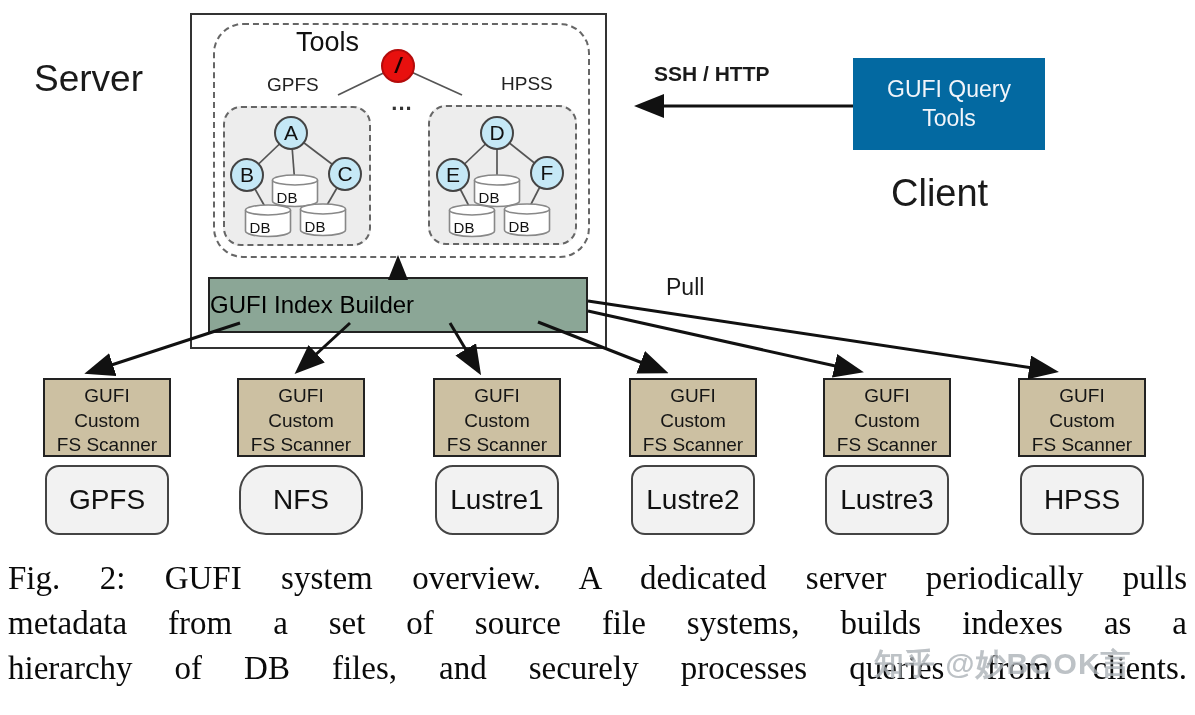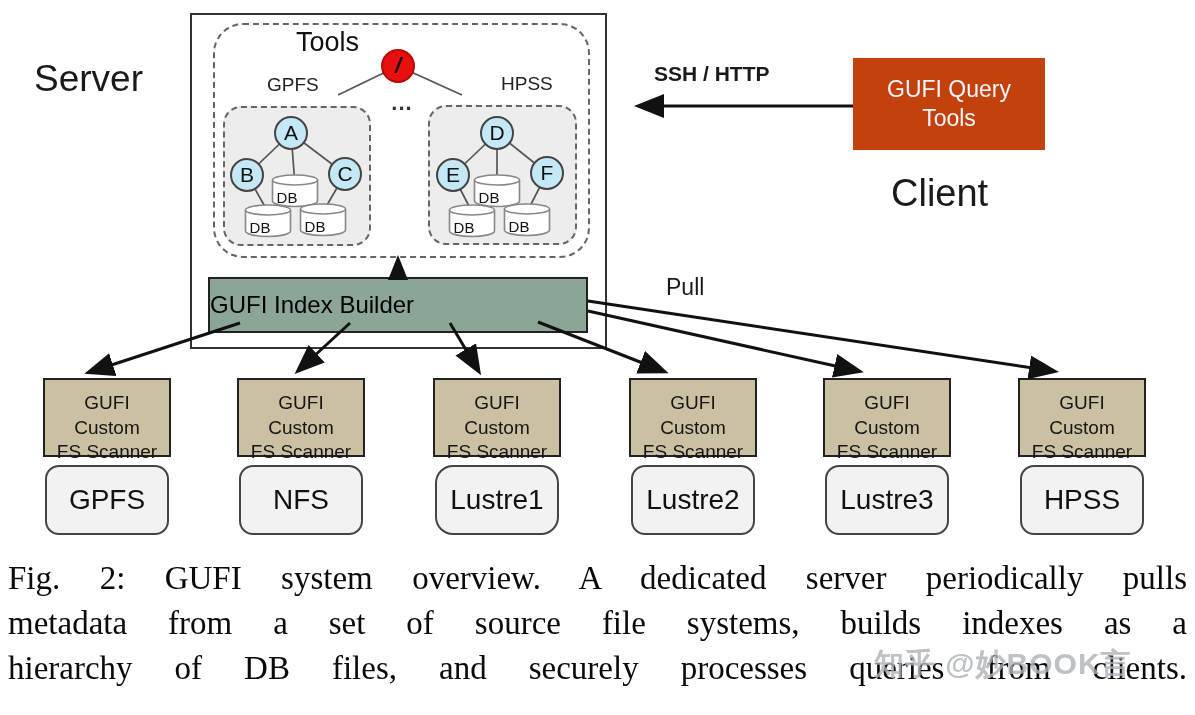--- a/index.html
+++ b/index.html
@@ -27,29 +27,29 @@
   .root-node{width:34px;height:34px;border-radius:50%;border:2px solid #b40b0b;background:#e8100e;
         display:flex;align-items:center;justify-content:center;font-size:22px;font-weight:bold;
         font-style:italic;color:#1a0000;box-sizing:border-box;z-index:5;}
   .db{width:32px;height:34px;z-index:5;}
   .db svg{position:absolute;left:0;top:0;}
   .db span{position:absolute;left:0;right:0;bottom:2px;text-align:center;font-size:15px;color:#111;}
   
   .builder{left:208px;top:277px;width:380px;height:56px;background:#8ba696;border:2px solid #222;
            display:flex;align-items:center;justify-content:flex-start;font-size:24px;color:#000000;
            box-sizing:border-box;z-index:3;}
-  .query-tools{left:853px;top:58px;width:192px;height:92px;background:#c2410c;
+  .query-tools{left:853px;top:58px;width:192px;height:92px;background:#0369a1;
            display:flex;flex-direction:column;align-items:center;justify-content:center;
            font-size:23px;color:#f2f5fa;line-height:1.25;z-index:3;}
   .ssh-lbl{left:654px;top:62px;font-size:21px;color:#1a1a1a;z-index:6;font-weight:bold;}
   .pull-lbl{left:666px;top:274px;font-size:23px;color:#1a1a1a;z-index:6;}
   
   .scanner{top:378px;width:128px;height:79px;background:#ccc0a2;border:2px solid #222;
            box-sizing:border-box;text-align:center;font-size:19px;line-height:1.3;color:#151515;
-           padding-top:11px;z-index:3;}
+           padding-top:4px;z-index:3;}
   .scanner span{display:block;}
   .fsbox{top:465px;width:124px;height:70px;background:#f2f2f2;border:2px solid #444;border-radius:14px;
          box-sizing:border-box;display:flex;align-items:center;justify-content:center;
          font-size:28px;color:#111;z-index:3;}
   
   .overlay{left:0;top:0;z-index:4;pointer-events:none;}
   
   .caption{left:8px;top:556px;width:1179px;font-family:"Liberation Serif",serif;font-size:33px;
            color:#0a0a0a;z-index:6;}
   .caption div{text-align:justify;text-align-last:justify;line-height:45px;white-space:normal;}
@@ -216,21 +216,21 @@
   </div>
   <div class="abs scanner" style="left:1018px;">
     <span>GUFI</span>
     <span>Custom</span>
     <span>FS Scanner</span>
   </div>
 
   <div class="abs fsbox" style="left:45px;">
       <span>GPFS</span>
     </div>
-  <div class="abs fsbox" style="left:239px;">
+  <div class="abs fsbox" style="left:239px;border-radius:27px;">
       <span>NFS</span>
     </div>
   <div class="abs fsbox" style="left:435px;border-radius:18px;">
       <span>Lustre1</span>
     </div>
   <div class="abs fsbox" style="left:631px;">
       <span>Lustre2</span>
     </div>
   <div class="abs fsbox" style="left:825px;">
       <span>Lustre3</span>

